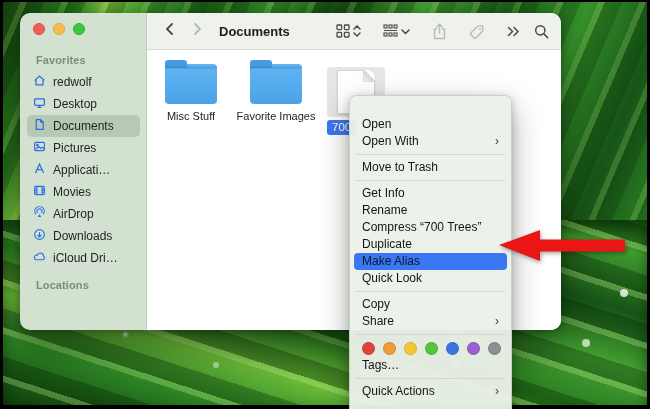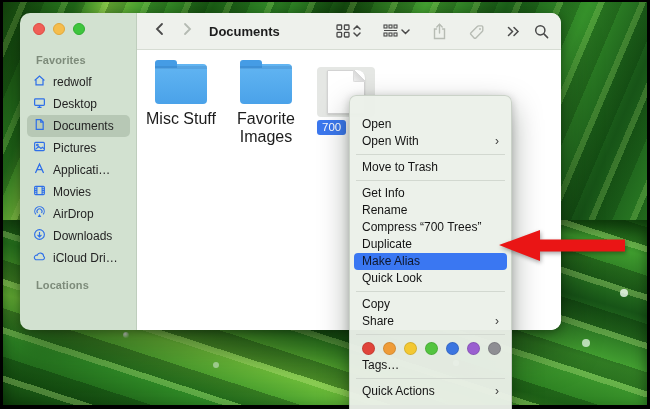--- a/index.html
+++ b/index.html
@@ -22,21 +22,21 @@
     background: repeating-linear-gradient(18deg, rgba(215,250,150,0) 0 22px, rgba(215,250,150,.28) 22px 28px, rgba(0,30,0,.3) 28px 46px); }
   .droplets { position:absolute; left:120px; top:330px; width:6px; height:6px; border-radius:50%;
     background: radial-gradient(circle at 35% 30%, rgba(255,255,255,.95), rgba(190,230,190,.25) 70%);
     box-shadow: 460px 8px 0 1px rgba(235,255,235,.75), 330px 28px 0 0 rgba(235,255,235,.6),
                 90px 30px 0 0 rgba(235,255,235,.55), 498px -42px 0 1px rgba(245,255,245,.8); }
 
   
   .window { position:absolute; left:20px; top:13px; width:541px; height:317px;
     border-radius:10px; box-shadow: 0 18px 40px rgba(0,10,0,.45), 0 2px 8px rgba(0,0,0,.3);
     overflow:hidden; display:flex; }
-  .sidebar { width:117px; background:#d2e1d0; border-right:1px solid #bfcebd; position:relative;
+  .sidebar { width:127px; background:#d2e1d0; border-right:1px solid #bfcebd; position:relative;
     padding:10px 0 0 13px; flex-shrink:0; }
   .traffic { display:flex; gap:8px; margin-bottom:19px; }
   .light { width:12px; height:12px; border-radius:50%; }
   .light.red { background:#f05f57; border:1px solid #de4a42; }
   .light.yellow { background:#f5bd4c; border:1px solid #e0a73b; }
   .light.green { background:#3ec53d; border:1px solid #2fae31; }
   .side-header { font-size:11px; font-weight:700; color:#7d8b7a; margin:6px 0 5px 3px; letter-spacing:.1px; }
   .side-item { display:flex; align-items:center; gap:7px; height:22px; font-size:12px; color:#242424;
     padding-left:6px; margin-left:-6px; margin-right:6px; border-radius:5px; white-space:nowrap; overflow:hidden; }
   .side-item.selected { background:#b7c8b5; }
@@ -54,21 +54,21 @@
   .tb-group { display:flex; align-items:center; gap:3px; margin-right:14px; }
 
   .content { position:relative; flex:1; background:#fff; }
   .fitem { position:absolute; width:84px; display:flex; flex-direction:column; align-items:center; }
   .folder-icon { position:relative; width:52px; height:40px; margin-bottom:6px;
     background:linear-gradient(180deg,#62b5f2 0%,#4aa2e9 100%); border-radius:3px 4px 4px 4px; }
   .folder-icon::before { content:""; position:absolute; left:0; top:-4px; width:22px; height:8px;
     background:#459ce5; border-radius:3px 3px 0 0; }
   .folder-icon::after { content:""; position:absolute; left:0; top:2px; right:0; height:3px;
     background:rgba(20,70,130,.14); }
-  .fitem-label { font-size:16px; color:#1c1c1c; text-align:center; }
+  .fitem-label { font-size:11px; color:#1c1c1c; text-align:right; }
 
   .file-box { width:58px; height:50px; background:#e5e7e4; border-radius:4px;
     display:flex; align-items:center; justify-content:center; margin-bottom:3px; }
   .page { position:relative; width:38px; height:44px; background:#fff; border:1px solid #d3d3d3;
     border-radius:1px 8px 1px 1px; box-shadow:0 1px 2px rgba(0,0,0,.12); }
   .page::before { content:""; position:absolute; right:-1px; top:-1px; width:11px; height:11px;
     background:linear-gradient(225deg,#fff 48%,#d8d8d8 50%,#efefef 100%); border-left:1px solid #dcdcdc;
     border-bottom:1px solid #dcdcdc; border-radius:0 8px 0 2px; }
   .file-label { font-size:11.5px; color:#fff; background:#3c78ee; border-radius:3px;
     padding:0.5px 5px 1.5px; line-height:13px; align-self:flex-start; margin-left:0; }

